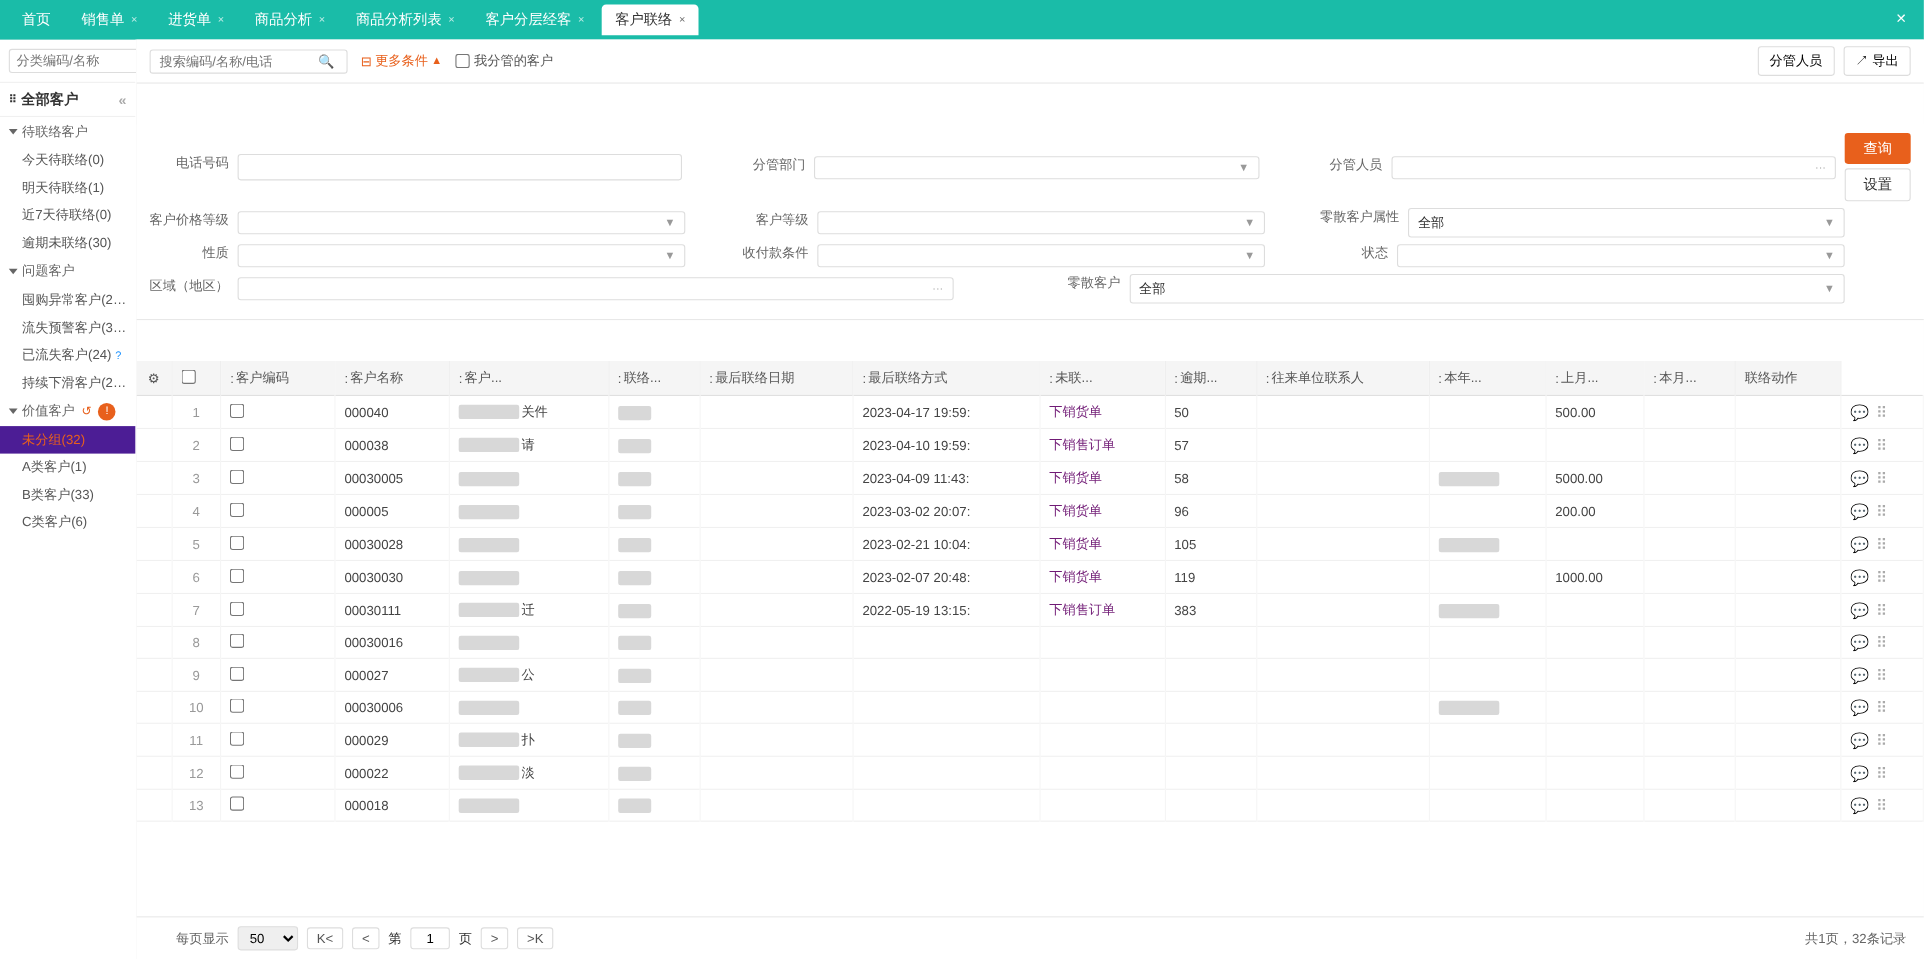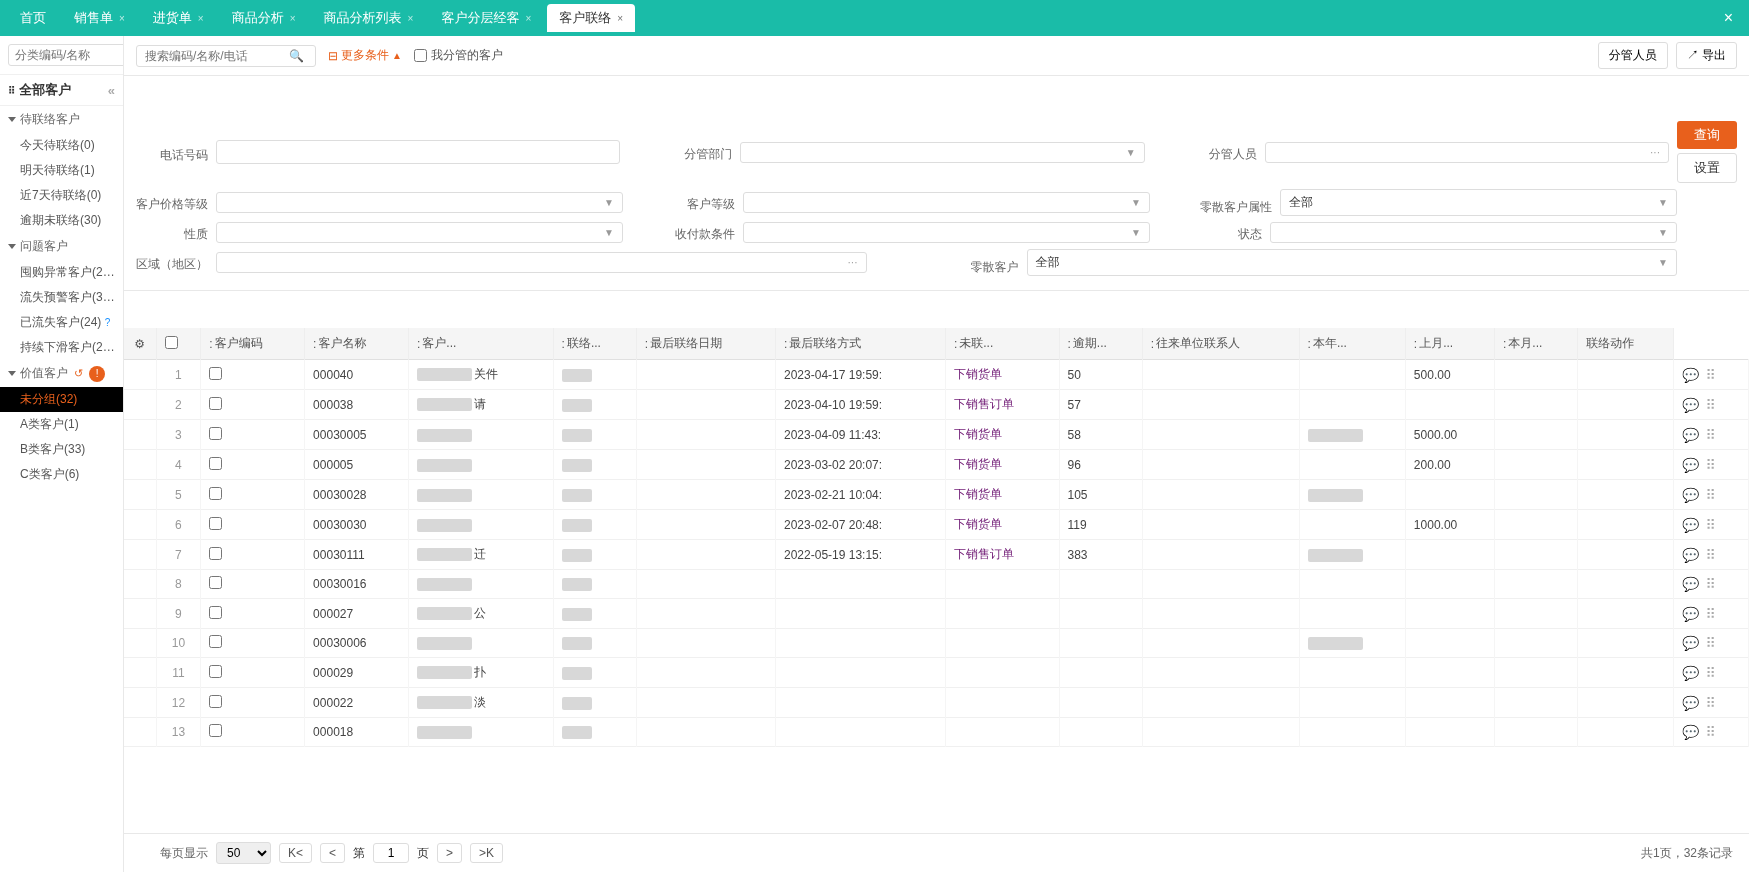--- a/index.html
+++ b/index.html
@@ -83,21 +83,21 @@
     }
     .sidebar-item {
       padding: 4px 8px 4px 20px;
       font-size: 12px;
       color: #555;
       cursor: pointer;
       white-space: nowrap;
       overflow: hidden;
       text-overflow: ellipsis;
     }
-    .sidebar-item.active { background: #000000; color: #e8601c; }
+    .sidebar-item.active { background: #4c1d95; color: #e8601c; }
     .triangle { display: inline-block; width: 0; height: 0; }
     .triangle-down { border-left: 4px solid transparent; border-right: 4px solid transparent; border-top: 5px solid #666; }
 
     
     .content-area {
       flex: 1;
       display: flex;
       flex-direction: column;
       overflow: hidden;
       background: #fff;
@@ -159,21 +159,21 @@
       padding: 8px 12px;
     }
     .filter-row {
       display: flex;
       align-items: center;
       margin-bottom: 6px;
       gap: 0;
     }
     .filter-field {
       display: flex;
-      align-items: flex-end;
+      align-items: flex-start;
       flex: 1;
       min-width: 0;
     }
     .filter-label {
       min-width: 80px;
       text-align: right;
       padding-right: 8px;
       color: #666;
       font-size: 12px;
       white-space: nowrap;

